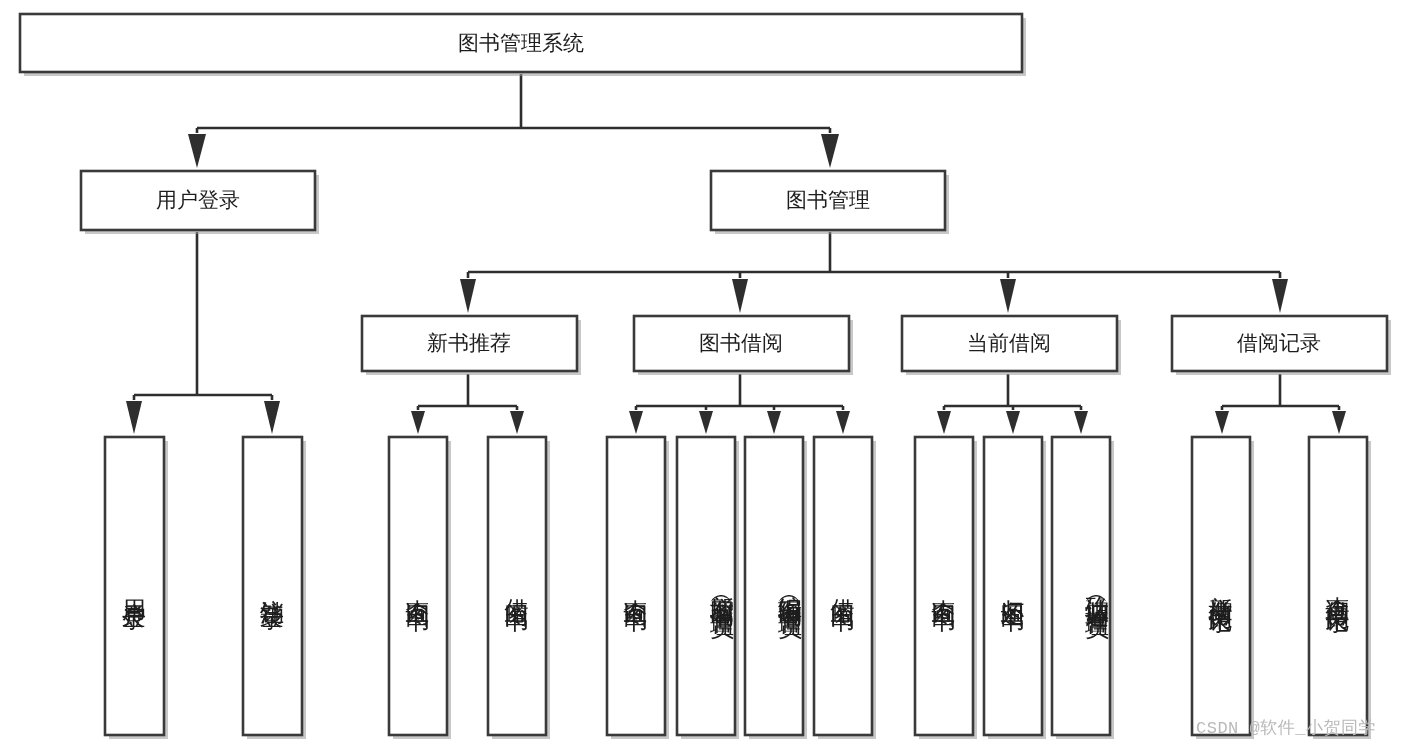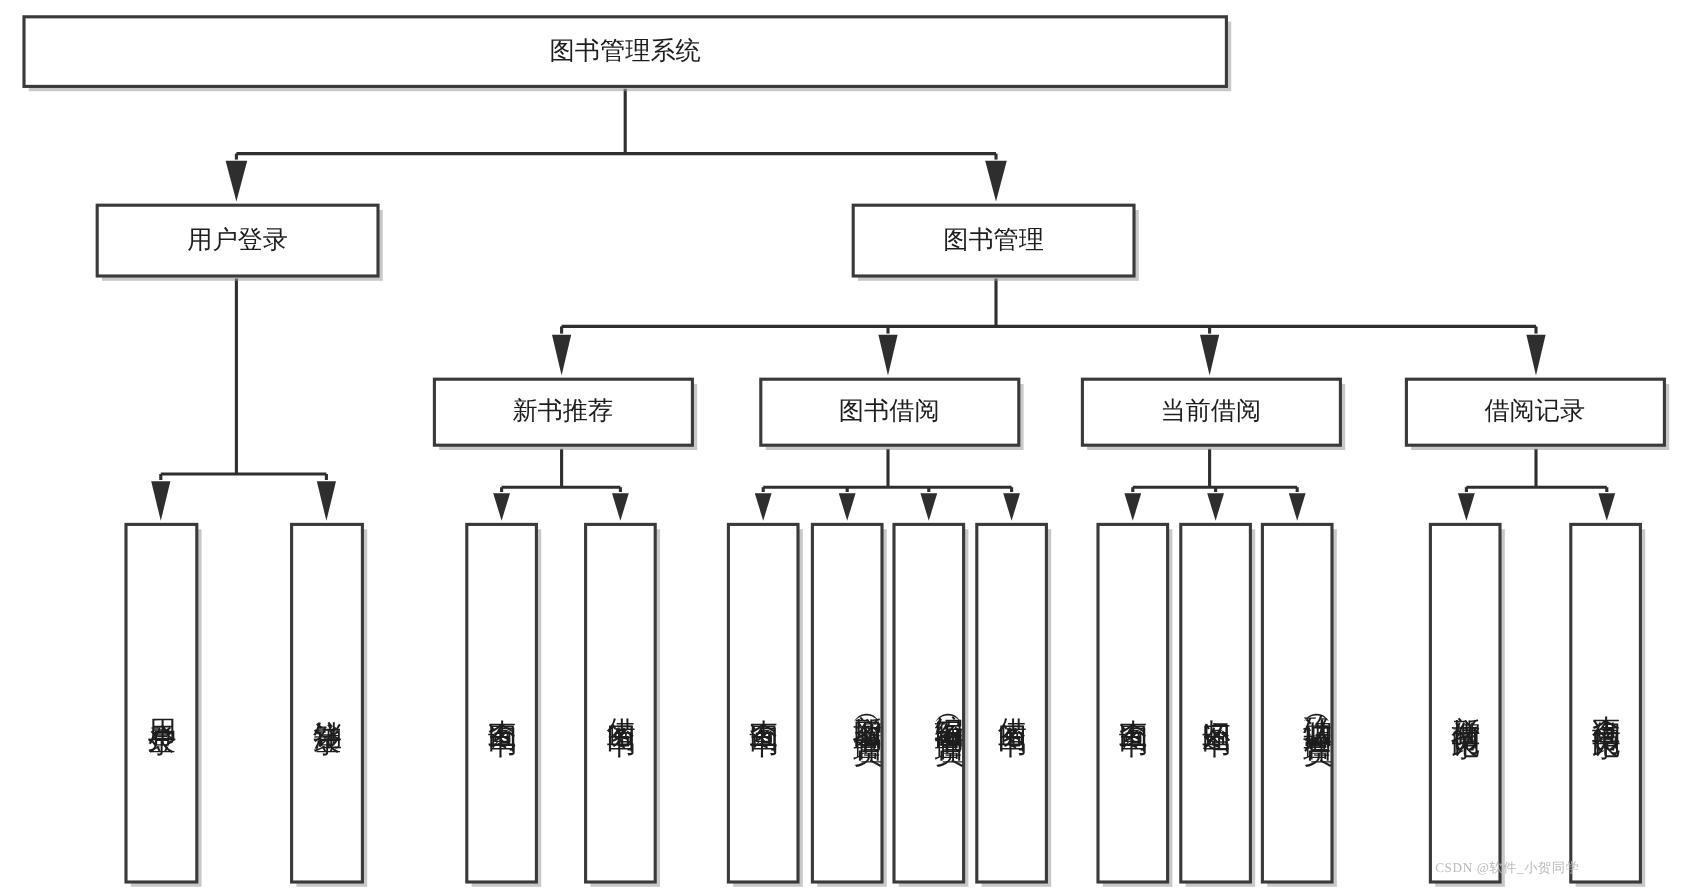--- a/index.html
+++ b/index.html
@@ -62,22 +62,22 @@
     color: #1d1d1d;
     display: flex;
     align-items: center;
     justify-content: center;
     text-align: center;
     white-space: nowrap;
     pointer-events: none;
   }
   .watermark {
     position: absolute;
-    font-family: Liberation Serif, serif;
-    font-size: 11px;
+    font-family: Liberation Mono, monospace;
+    font-size: 17px;
     color: #b9b9b9;
     white-space: nowrap;
     letter-spacing: 0.5px;
   }
 </style>
 </head>
 <body>
 
 <div id="diagram-root">
 

